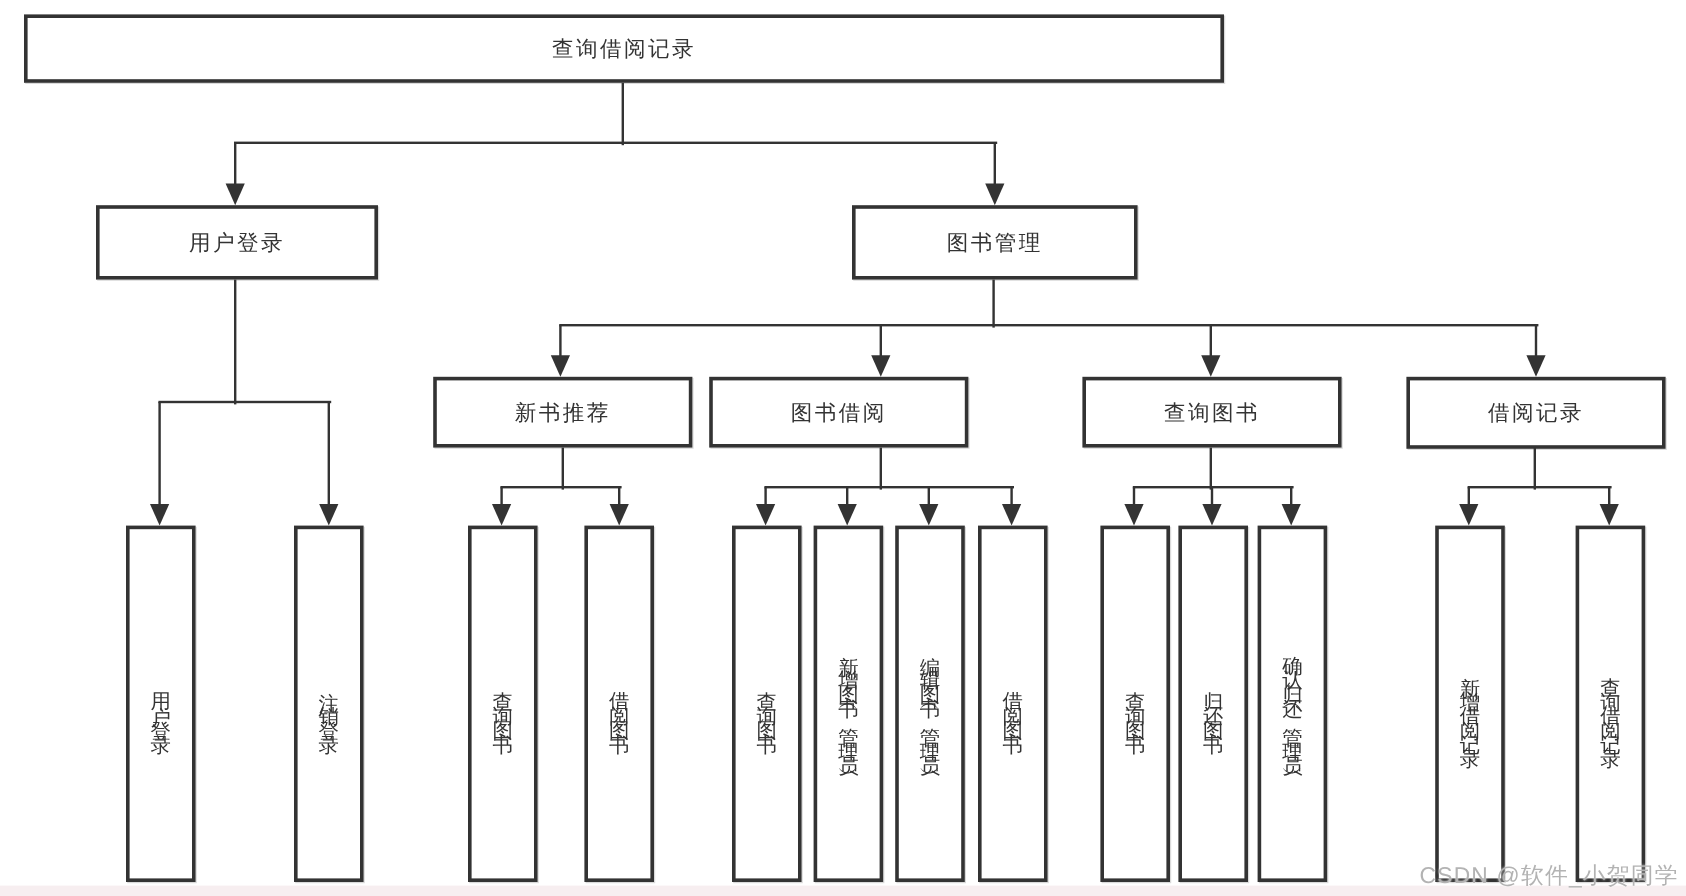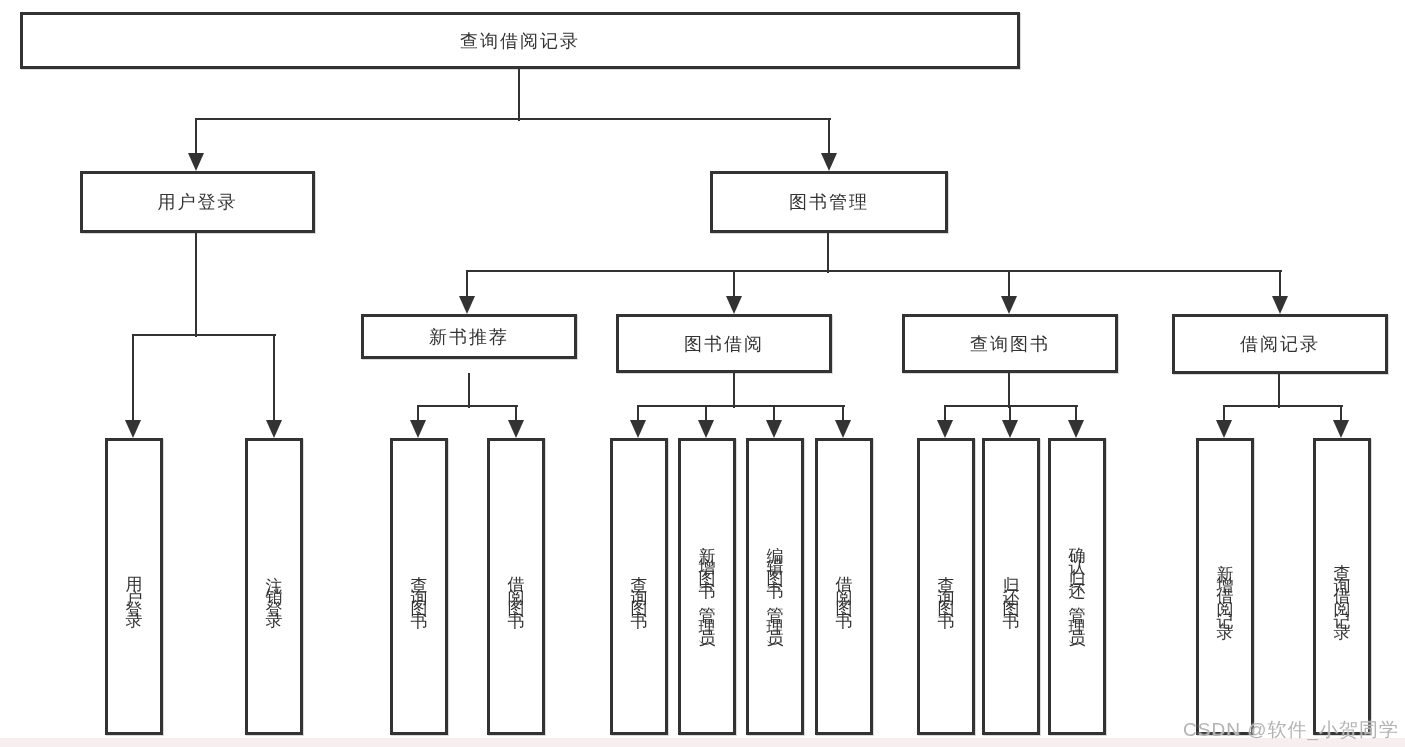--- a/index.html
+++ b/index.html
@@ -80,24 +80,24 @@
     <span>查询借阅记录</span>
   </div>
 
   <div class="node" style="left:80px; top:171px; width:235px; height:62px;">
     <span>用户登录</span>
   </div>
   <div class="node" style="left:710px; top:171px; width:238px; height:62px;">
     <span>图书管理</span>
   </div>
 
-  <div class="node" style="left:361px; top:314px; width:216px; height:45px;">
+  <div class="node" style="left:361px; top:314px; width:216px; height:59px;">
     <span>新书推荐</span>
   </div>
-  <div class="node" style="left:616px; top:314px; width:216px; height:59px;">
+  <div class="node" style="left:591px; top:314px; width:216px; height:59px;">
     <span>图书借阅</span>
   </div>
   <div class="node" style="left:902px; top:314px; width:216px; height:59px;">
     <span>查询图书</span>
   </div>
   <div class="node" style="left:1172px; top:314px; width:216px; height:60px;">
     <span>借阅记录</span>
   </div>
 
   <div class="node leaf" style="left:105px; top:438px; width:58px; height:297px;">

